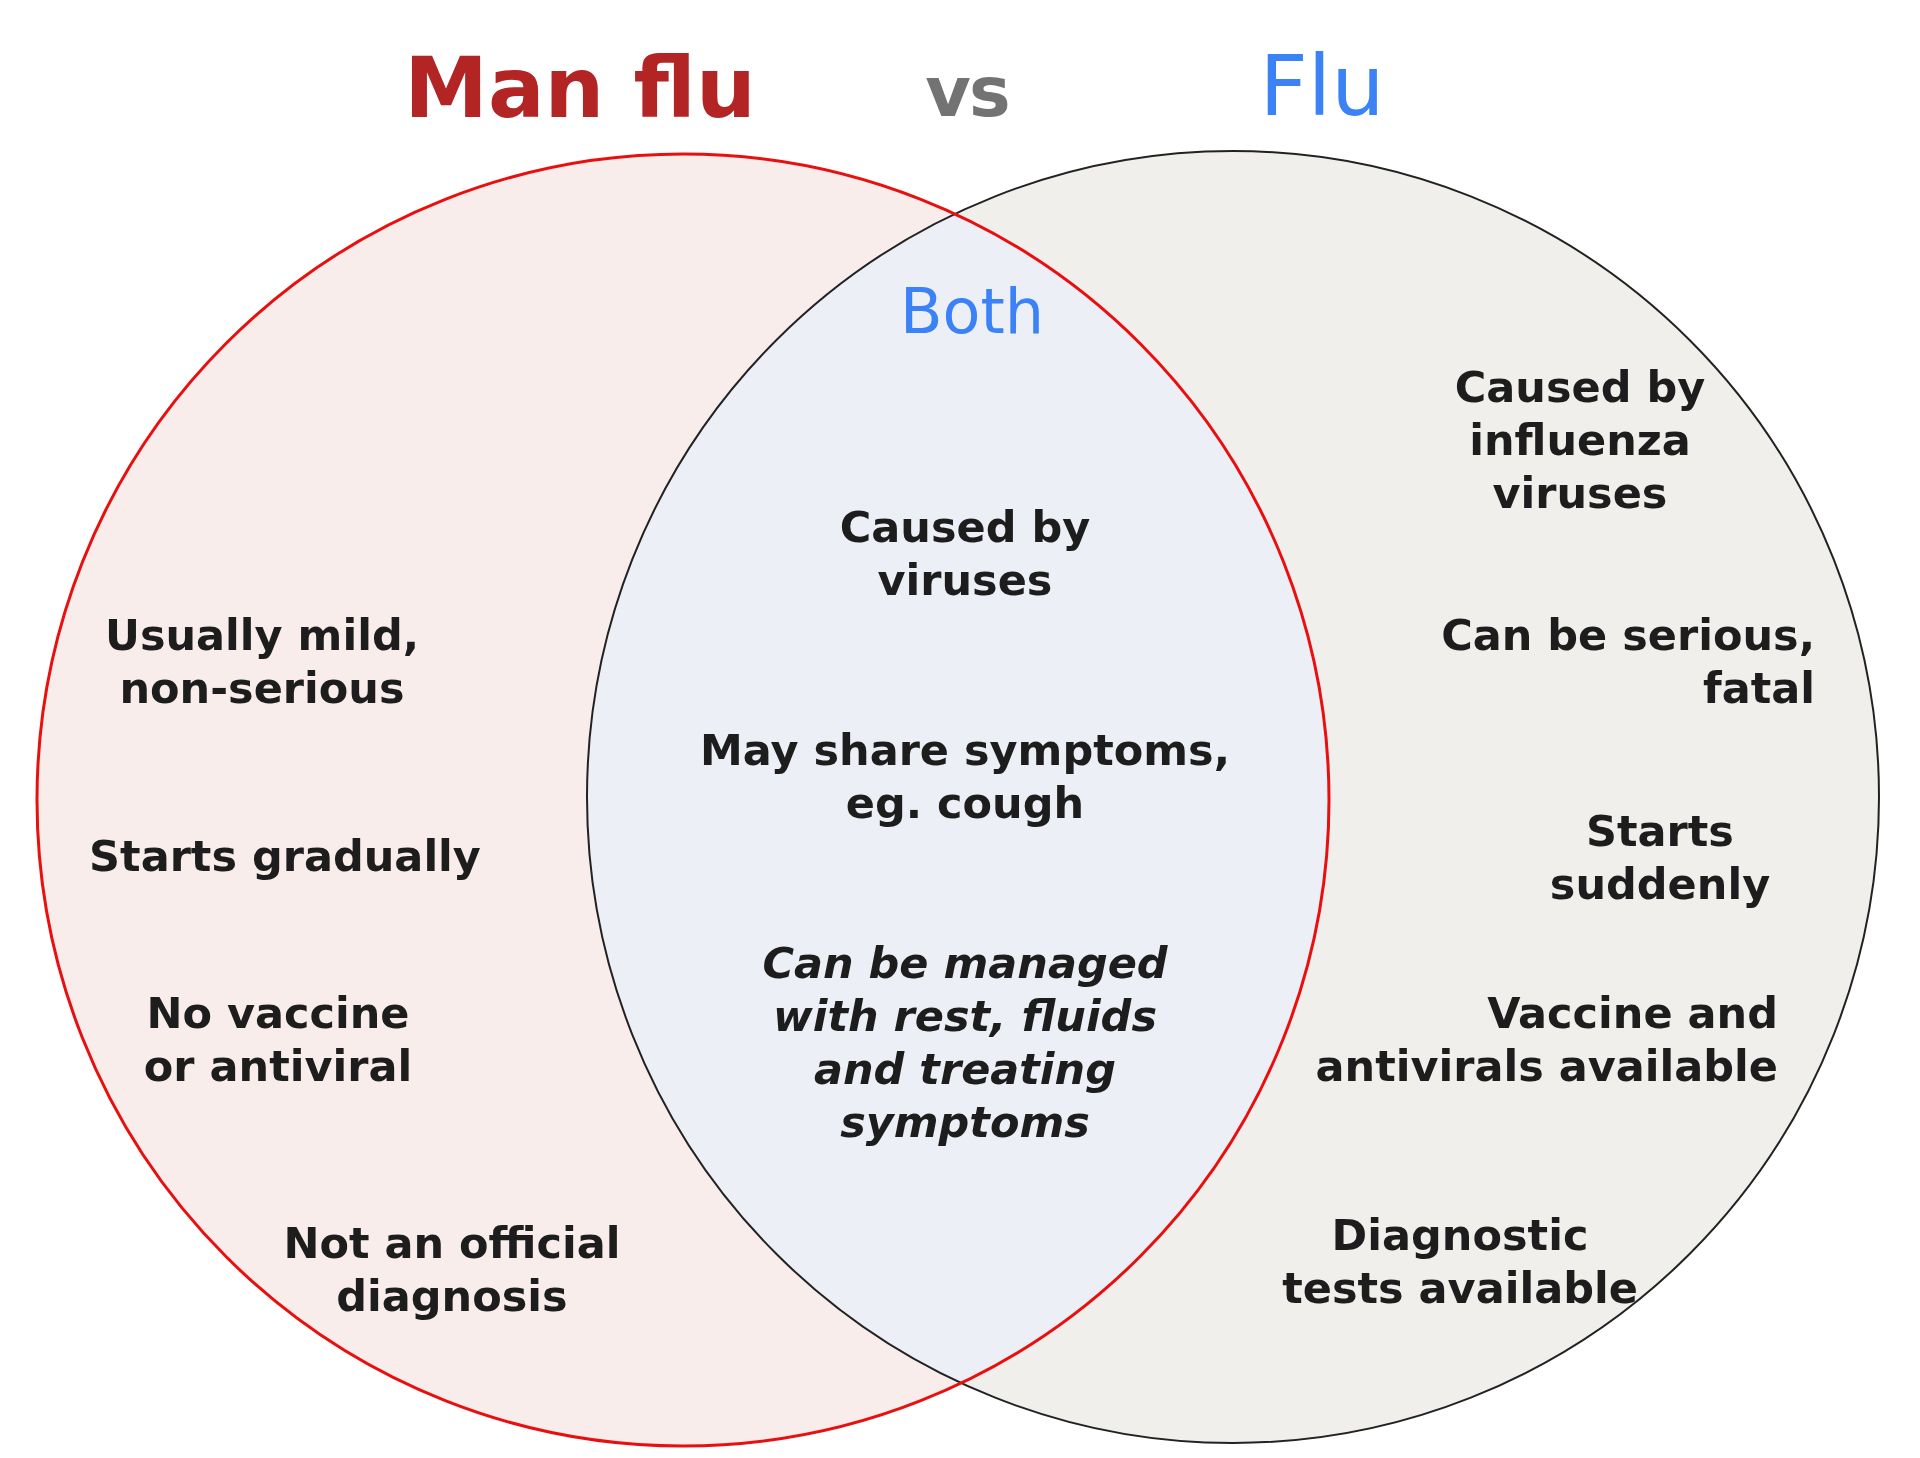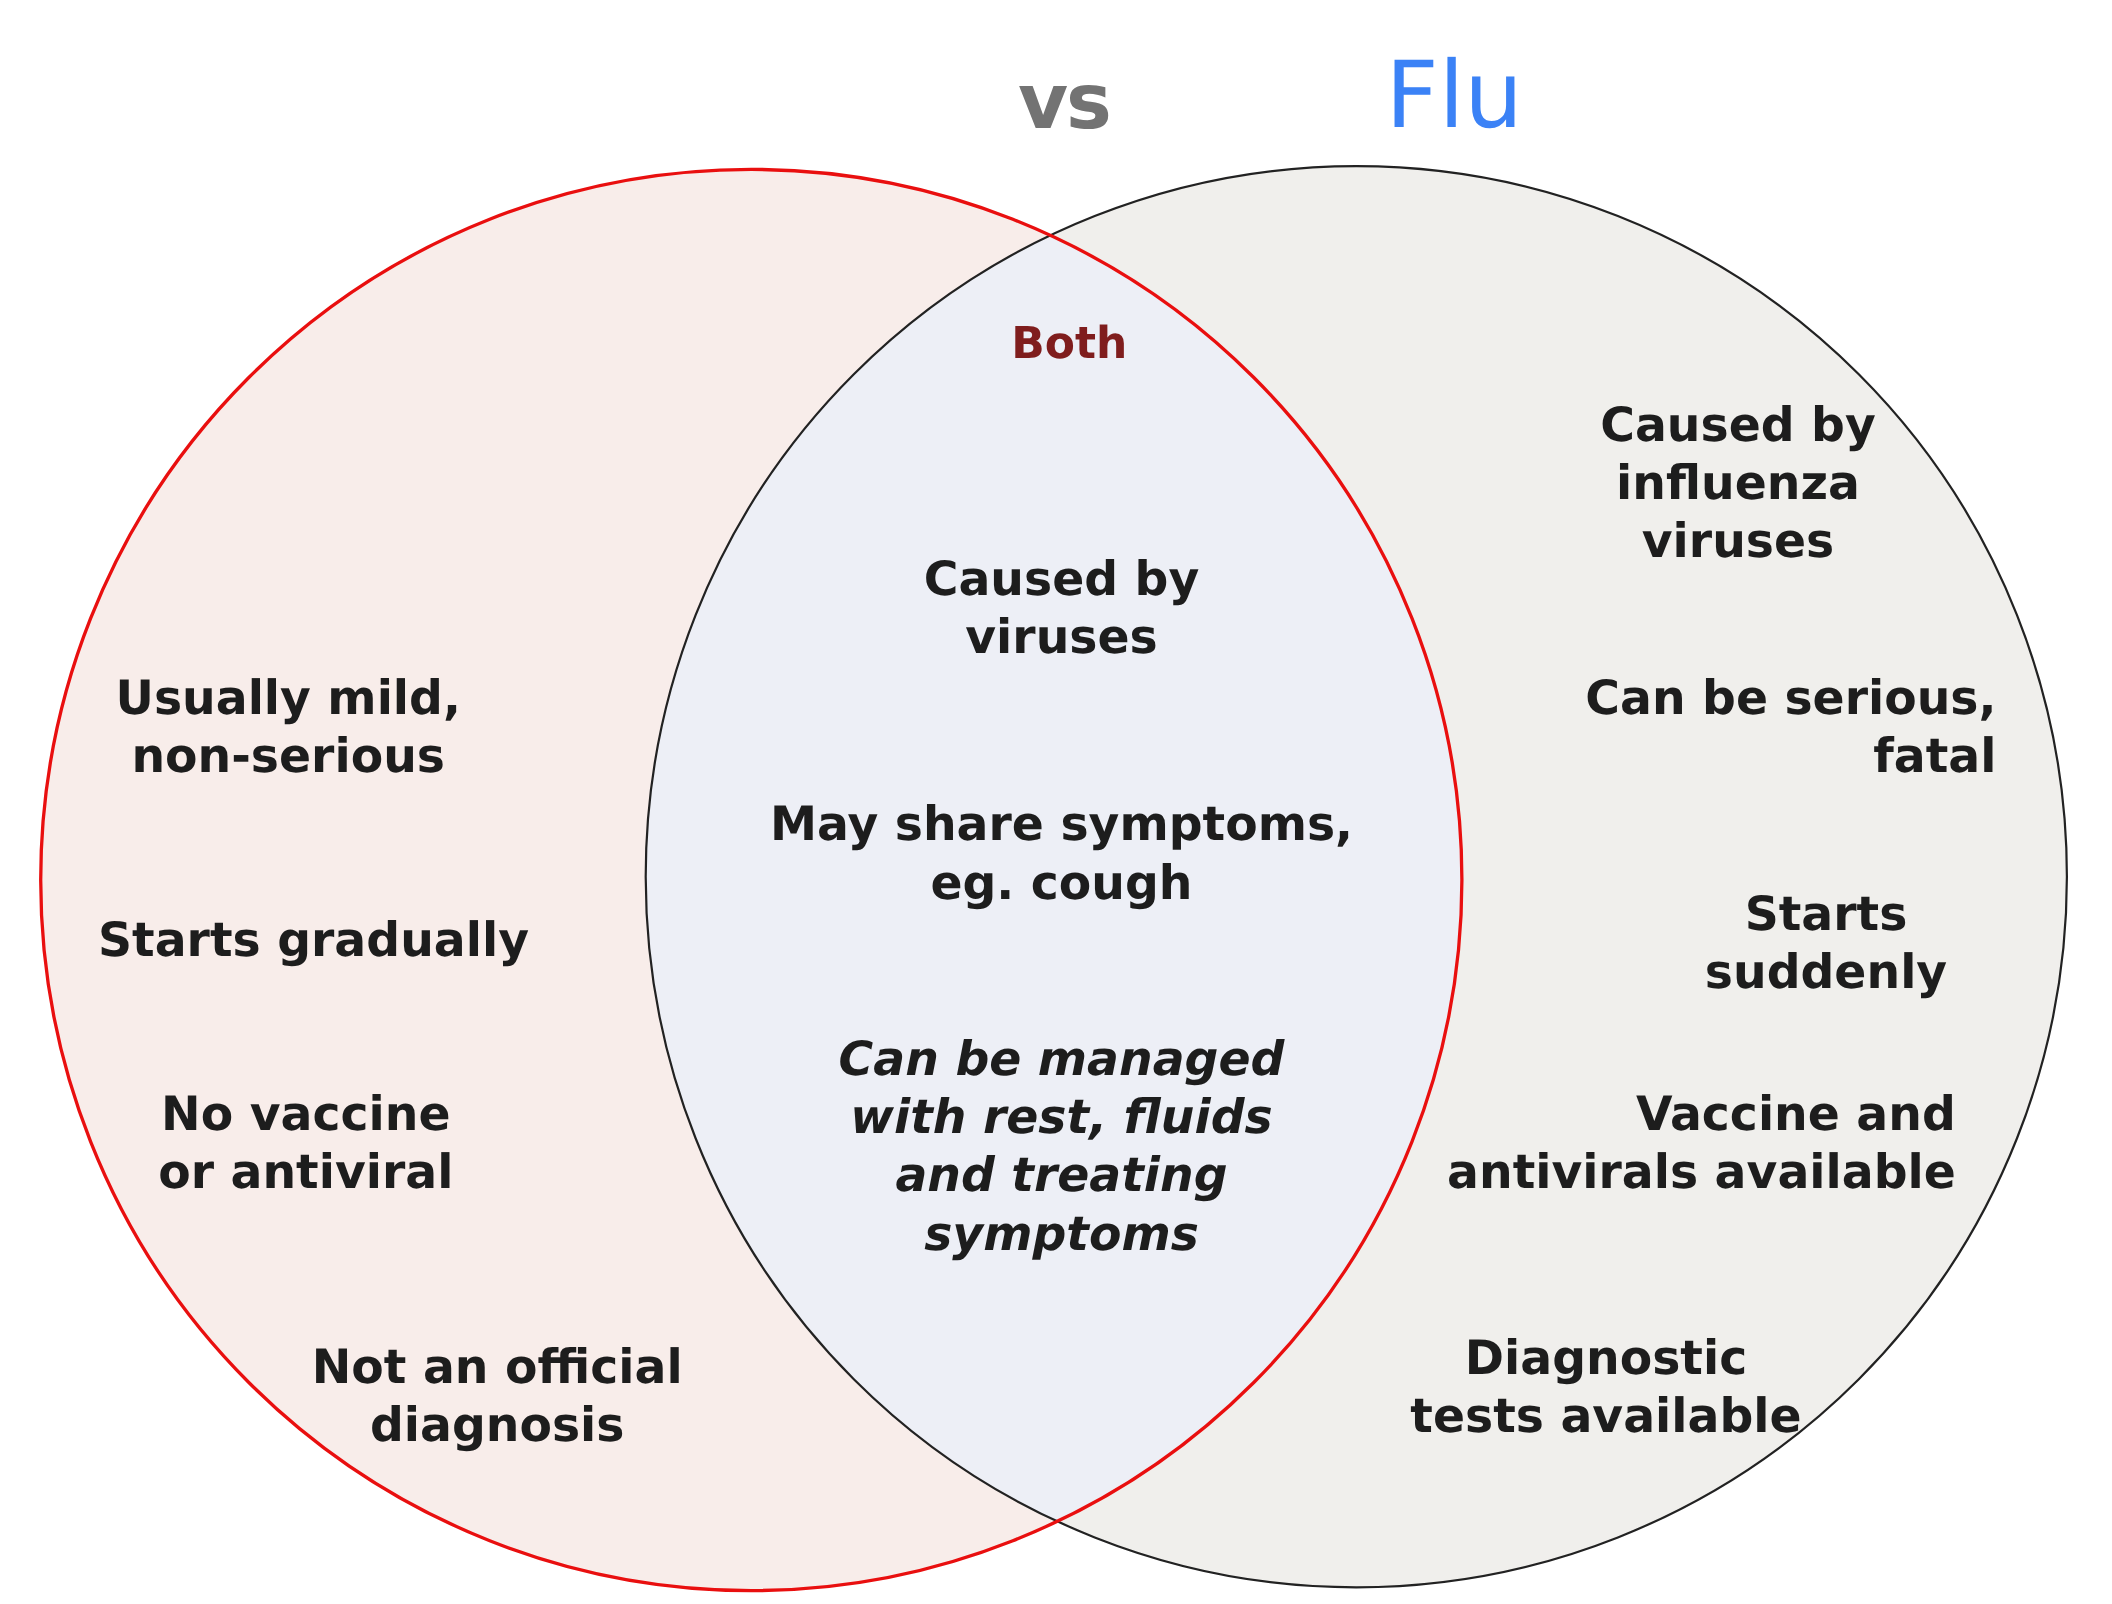--- a/index.html
+++ b/index.html
@@ -31,24 +31,24 @@
     line-height: 53px;
     font-weight: 600;
     text-align: center;
     white-space: pre-line;
   }
   .anchor-right {
     transform: translateY(-50%);
     text-align: right;
   }
   .both-heading {
-    font-size: 40px;
+    font-size: 62px;
     line-height: 62px;
-    font-weight: 700;
-    color: #7f1d1d;
+    font-weight: 400;
+    color: #3b82f6;
   }
 
   .t-l1 { left: 420px;  top: 440px; }
   .t-l2 { left: 262px;  top: 662px; }
   .t-l3 { left: 285px;  top: 856px; }
   .t-l4 { left: 278px;  top: 1040px; }
   .t-l5 { left: 452px;  top: 1270px; }
 
   .t-b0 { left: 972px;  top: 312px; }
   .t-b1 { left: 965px;  top: 554px; }
@@ -67,20 +67,21 @@
 <div id="stage">
 
   <svg id="venn-svg" width="1920" height="1458" viewBox="0 0 1920 1458">
     <circle cx="683" cy="800" r="646" fill="#f8edea"></circle>
     <circle cx="1233" cy="797" r="646" fill="#f0efec"></circle>
     <path d="M 954.8 214 A 646 646 0 0 1 961.2 1383 A 646 646 0 0 1 954.8 214 Z" fill="#edeff6"></path>
     <circle cx="1233" cy="797" r="646" fill="none" stroke-width="2" stroke="#222222"></circle>
     <circle cx="683" cy="800" r="646" fill="none" stroke-width="3" stroke="#e90f0f"></circle>
   </svg>
 
+  <div class="hdr hdr-manflu">Man flu</div>
   <div class="hdr hdr-vs">vs</div>
   <div class="hdr hdr-flu">Flu</div>
 
   <div class="txt t-l2">Usually mild,
 non-serious</div>
   <div class="txt t-l3">Starts gradually</div>
   <div class="txt t-l4">No vaccine
 or antiviral</div>
   <div class="txt t-l5">Not an official
 diagnosis</div>

